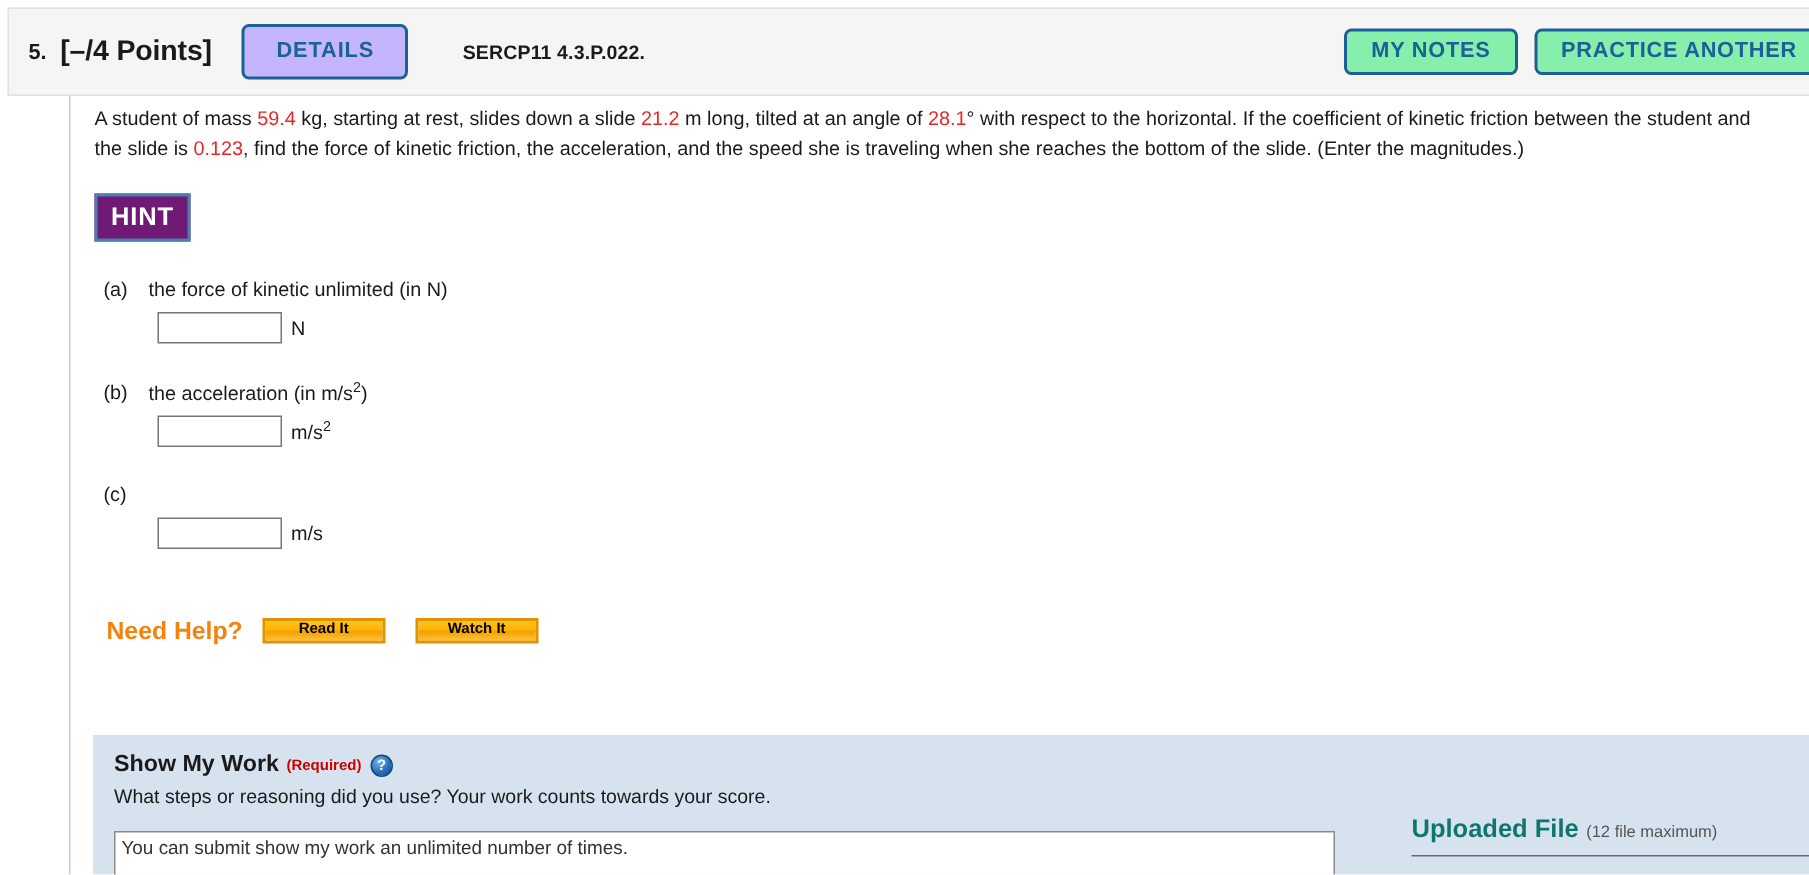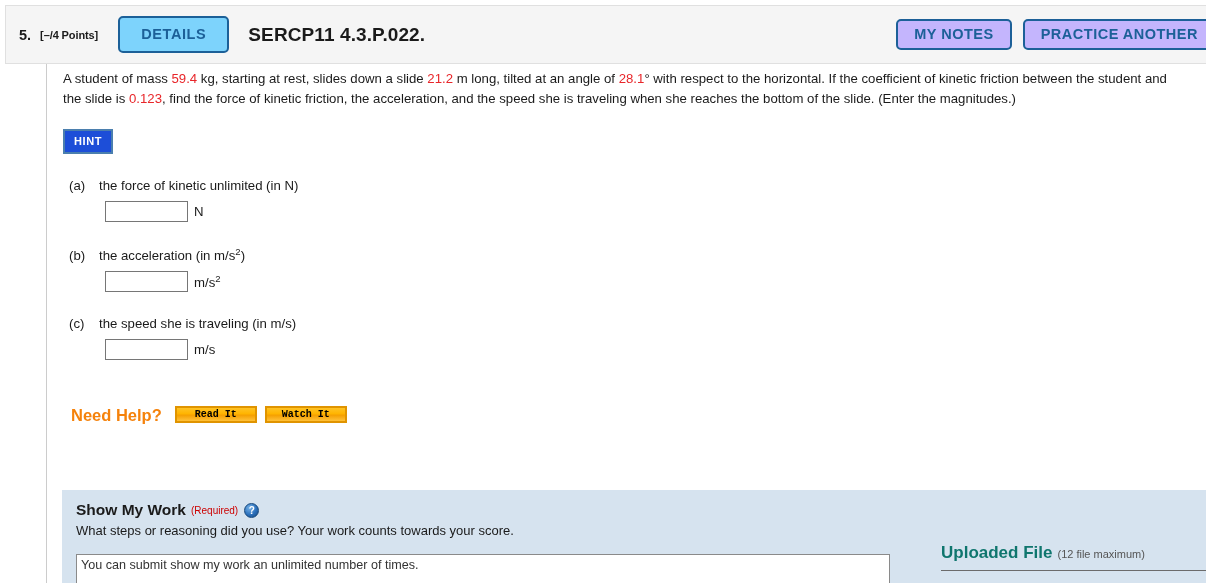--- a/index.html
+++ b/index.html
@@ -32,57 +32,57 @@
     align-items: center;
   }
   .qnum {
     font-weight: bold;
     font-size: 14.5px;
     color: #1a1a1a;
     margin-left: 13px;
   }
   .qpoints {
     font-weight: bold;
-    font-size: 11px;
+    font-size: 19px;
     color: #1a1a1a;
     margin-left: 9px;
     letter-spacing: -0.1px;
   }
   .details-btn {
     margin-left: 20px;
     border: 2px solid #1c6098;
     border-radius: 5px;
-    background: #7dd3fc;
+    background: #c4b5fd;
     color: #1c6098;
     font-weight: bold;
     font-size: 14.5px;
     letter-spacing: 0.6px;
     padding: 9px 21px;
     cursor: pointer;
     line-height: 1;
     font-family: "Liberation Sans", sans-serif;
   }
   .qcode {
-    margin-left: 19px;
-    font-weight: bold;
-    font-size: 19px;
+    margin-left: 36px;
+    font-weight: bold;
+    font-size: 13px;
     color: #1a1a1a;
     letter-spacing: 0.1px;
   }
   .header-right {
     margin-left: auto;
     display: flex;
     align-items: center;
     gap: 11px;
     padding-right: 0;
   }
   .hdr-btn {
     border: 2px solid #1c6098;
     border-radius: 5px;
-    background: #c4b5fd;
+    background: #86efac;
     color: #1c6098;
     font-weight: bold;
     font-size: 14.5px;
     letter-spacing: 0.5px;
     padding: 6px 16px;
     cursor: pointer;
     white-space: nowrap;
     line-height: 1;
     font-family: "Liberation Sans", sans-serif;
   }
@@ -110,25 +110,25 @@
   .qtext {
     font-size: 13.2px;
     line-height: 20px;
     color: #1a1a1a;
   }
   .val { color: #e8262a; }
 
   .hint-btn {
     display: inline-block;
     margin-top: 20px;
-    background: #1d4ed8;
+    background: #701a75;
     border: 2px solid #4b7fae;
     color: #ffffff;
     font-weight: bold;
-    font-size: 11px;
+    font-size: 17px;
     letter-spacing: 0.6px;
     padding: 4px 9px 4px 9px;
     cursor: pointer;
     line-height: 1.15;
     font-family: "Liberation Sans", sans-serif;
   }
 
   
   .part {
     margin-top: 24px;
@@ -188,27 +188,27 @@
   .help-btn {
     margin-left: 13px;
     width: 82px;
     height: 17px;
     box-sizing: border-box;
     border: 2px solid #e09400;
     background: linear-gradient(to bottom, #ffc324 0%, #ffb400 45%, #f5a000 55%, #ffc13a 100%);
     color: #000000;
     font-weight: bold;
     font-size: 10px;
-    font-family: Liberation Mono, monospace;
+    font-family: Liberation Sans, sans-serif;
     line-height: 12px;
     text-align: center;
     cursor: pointer;
     padding: 0;
   }
-  .help-btn.second { margin-left: 8px; }
+  .help-btn.second { margin-left: 20px; }
 
   
   .smw-panel {
     position: absolute;
     left: 62px;
     top: 490px;
     width: 1144px;
     height: 93px;
     background: #d6e3ef;
     box-sizing: border-box;
@@ -225,21 +225,21 @@
     align-items: center;
   }
   .smw-title {
     font-weight: bold;
     font-size: 15.5px;
     color: #1a1a1a;
   }
   .smw-required {
     margin-left: 5px;
     color: #cc0000;
-    font-weight: normal;
+    font-weight: bold;
     font-size: 10px;
   }
   .help-circle {
     margin-left: 6px;
     width: 15px;
     height: 15px;
     border-radius: 50%;
     background: radial-gradient(circle at 35% 30%, #77b3e8 0%, #2a6fbb 55%, #17497e 100%);
     border: 1px solid #15477c;
     box-sizing: border-box;
@@ -339,21 +339,20 @@
     <div class="part-answer">
       <input class="ans-input" type="text" value="" style="">
       <span class="unit"><span>m/s</span><sup>2</sup></span>
     </div>
   </div>
 
   
   <div class="part">
     <div class="part-line">
       <span class="part-letter">(c)</span>
-      <span class="part-label">the speed she is traveling (in m/s)</span>
     </div>
     <div class="part-answer">
       <input class="ans-input" type="text" value="" style="">
       <span class="unit">m/s</span>
     </div>
   </div>
 
   
   <div class="needhelp-row">
     <span class="needhelp-label">Need Help?</span>

